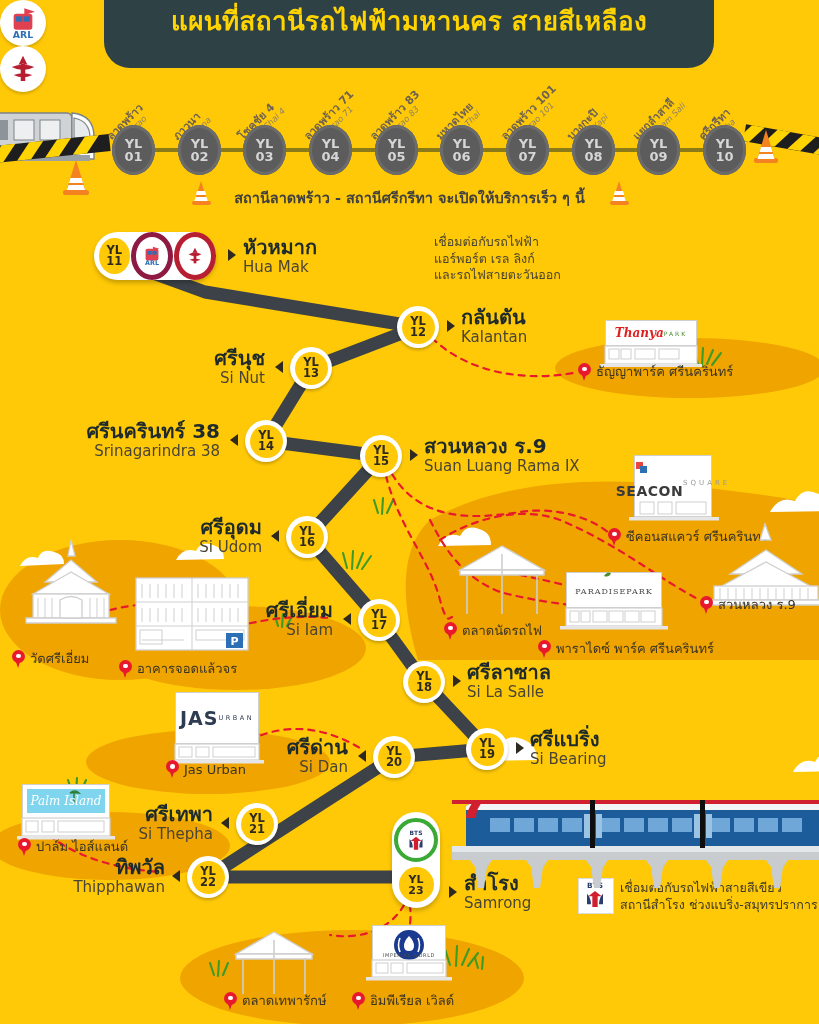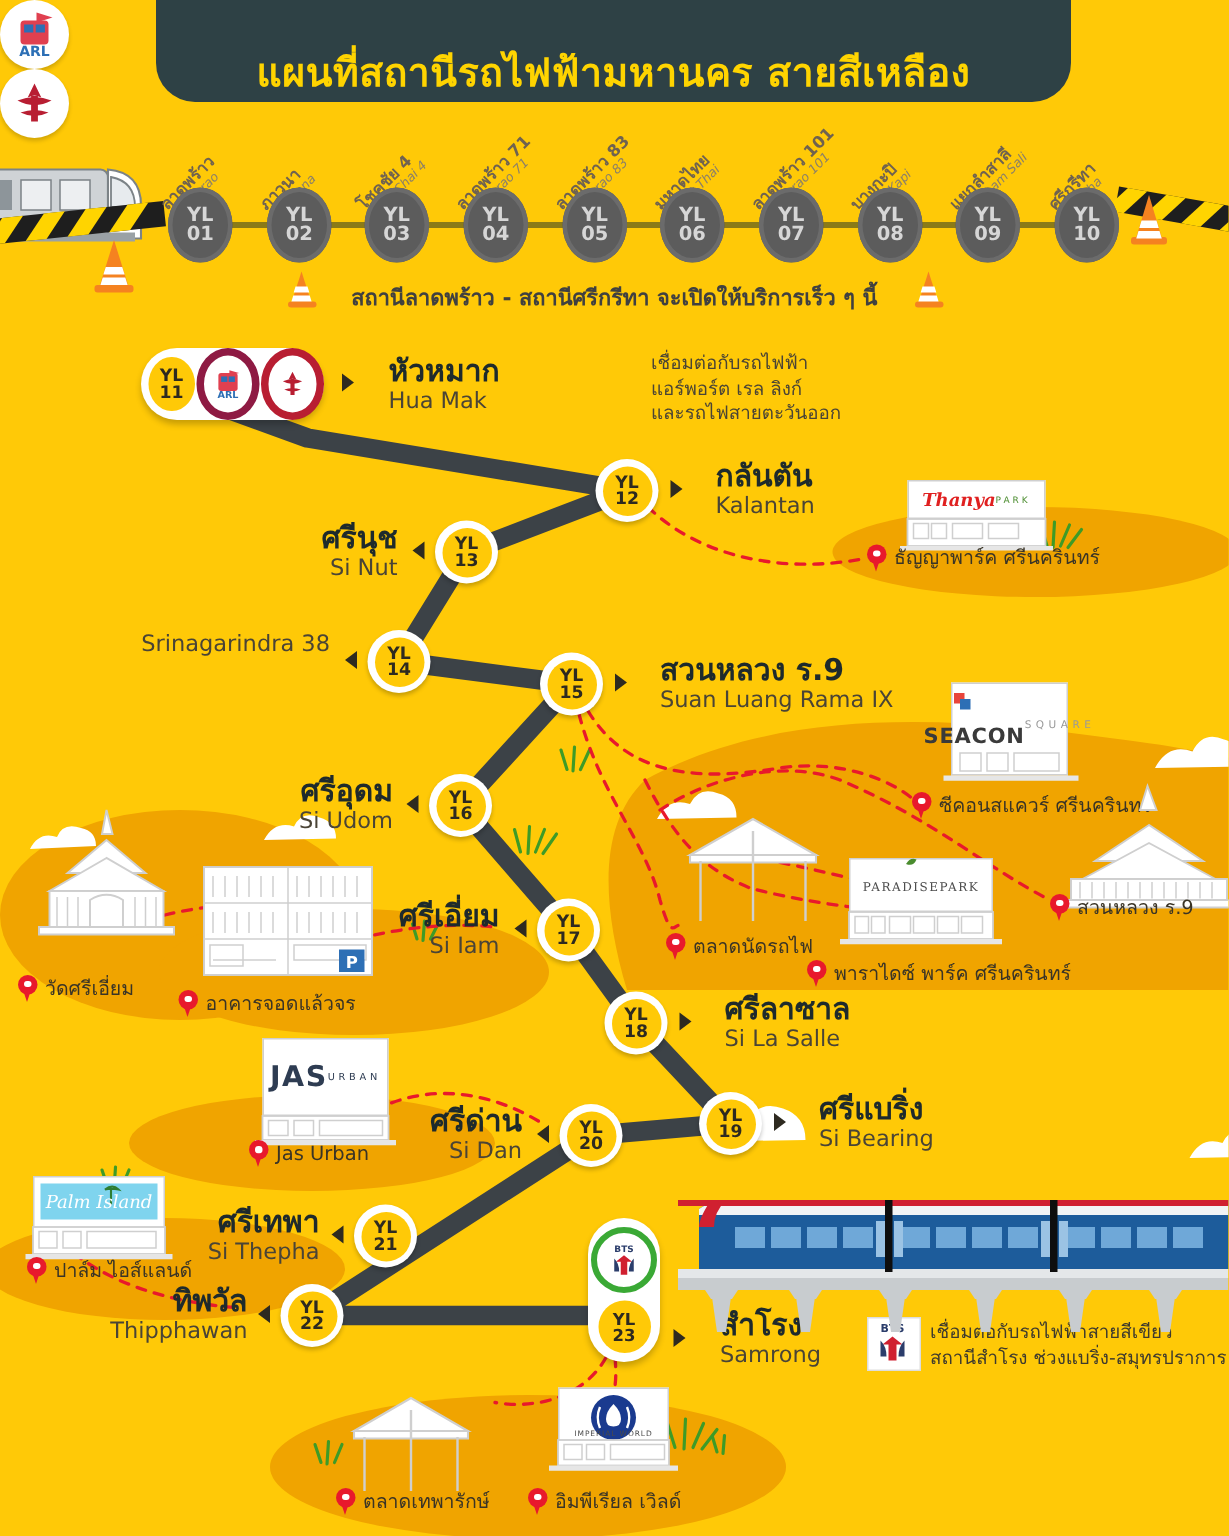--- a/index.html
+++ b/index.html
@@ -10,21 +10,21 @@
     position:relative;
   }
   #stage{position:absolute;inset:0;width:819px;height:1024px;}
   .layer{position:absolute;inset:0;width:819px;height:1024px;}
   svg.layer{display:block;}
 
   
   .titlebar{
     position:absolute;left:104px;top:0;width:610px;height:68px;
     background:#2E4145;border-radius:0 0 26px 26px;
-    display:flex;align-items:flex-end;justify-content:center;
+    display:flex;align-items:flex-start;justify-content:center;
   }
   .titlebar .t{
     color:#FFD400;font-weight:bold;font-size:26px;letter-spacing:.4px;
     white-space:nowrap;
   }
 
   
   .toplab{
     position:absolute;transform-origin:left bottom;
     transform:rotate(-45deg);white-space:nowrap;line-height:1.08;
@@ -55,21 +55,21 @@
   .st i{
     width:33px;height:33px;border-radius:50%;background:#FFC907;
     display:flex;flex-direction:column;align-items:center;justify-content:center;
     color:#2E2A20;font-weight:bold;font-size:11.5px;line-height:1.0;font-style:normal;
   }
 
   
   .nm{position:absolute;white-space:nowrap;line-height:1.08;}
   .nm .th{display:block;color:#1E2A2C;font-weight:bold;font-size:20px;}
   .nm .en{display:block;color:#4A4436;font-size:15px;}
-  .nm.r{text-align:left;margin-left:16px;}
+  .nm.r{text-align:left;}
   .nm.l{text-align:right;}
   .arrow{position:absolute;width:0;height:0;}
   .arrow.r{border-top:6px solid transparent;border-bottom:6px solid transparent;border-left:8px solid #2E2A20;}
   .arrow.l{border-top:6px solid transparent;border-bottom:6px solid transparent;border-right:8px solid #2E2A20;}
 
   
   .cap11{
     position:absolute;left:94px;top:232px;width:122px;height:48px;border-radius:24px;
     background:#fff;box-shadow:0 3px 4px rgba(0,0,0,.22);
     display:flex;align-items:center;gap:1px;padding-left:5px;box-sizing:border-box;
@@ -393,20 +393,21 @@
   </div>
 
   <div class="st" style="left:245px;top:420px;">
     <i>
         <span>YL</span>
         <span>14</span>
       </i>
   </div>
   <div class="arrow l" style="left:230px;top:434px;"></div>
   <div class="nm l" style="left:20px;top:421px;width:200px;">
+    <span class="th">ศรีนครินทร์ 38</span>
     <span class="en">Srinagarindra 38</span>
   </div>
 
   <div class="st" style="left:360px;top:435px;">
     <i>
         <span>YL</span>
         <span>15</span>
       </i>
   </div>
   <div class="arrow r" style="left:410px;top:449px;"></div>

